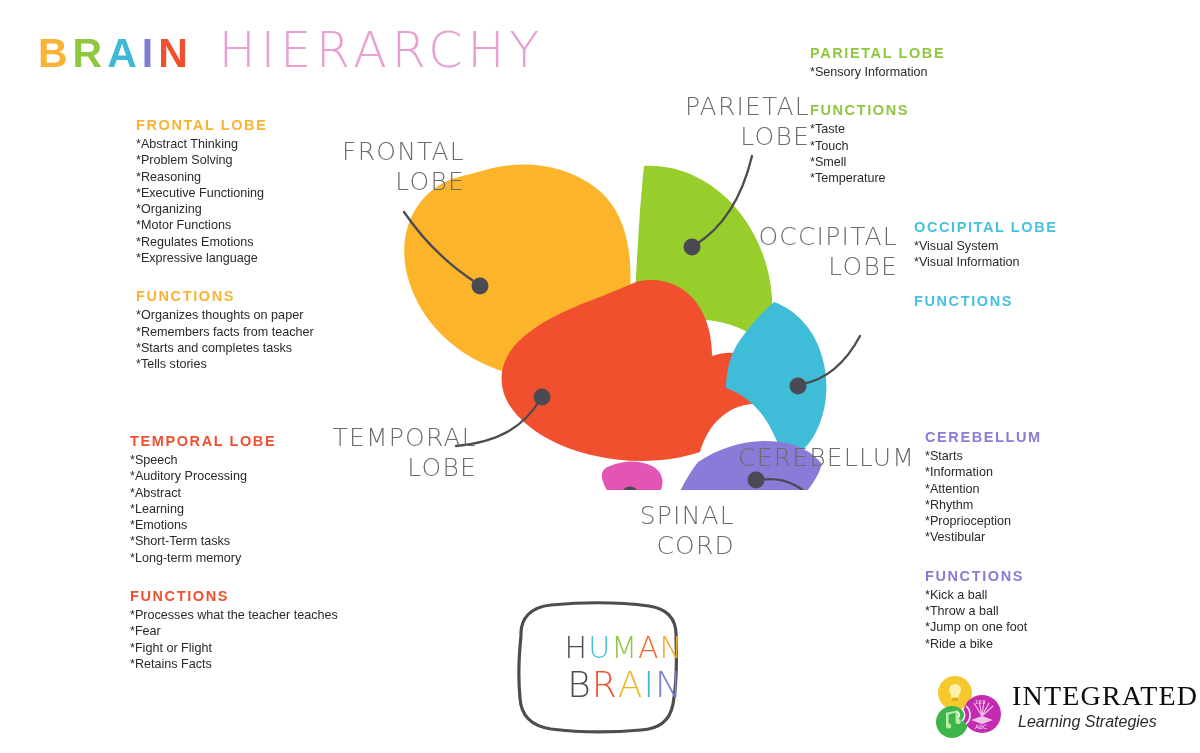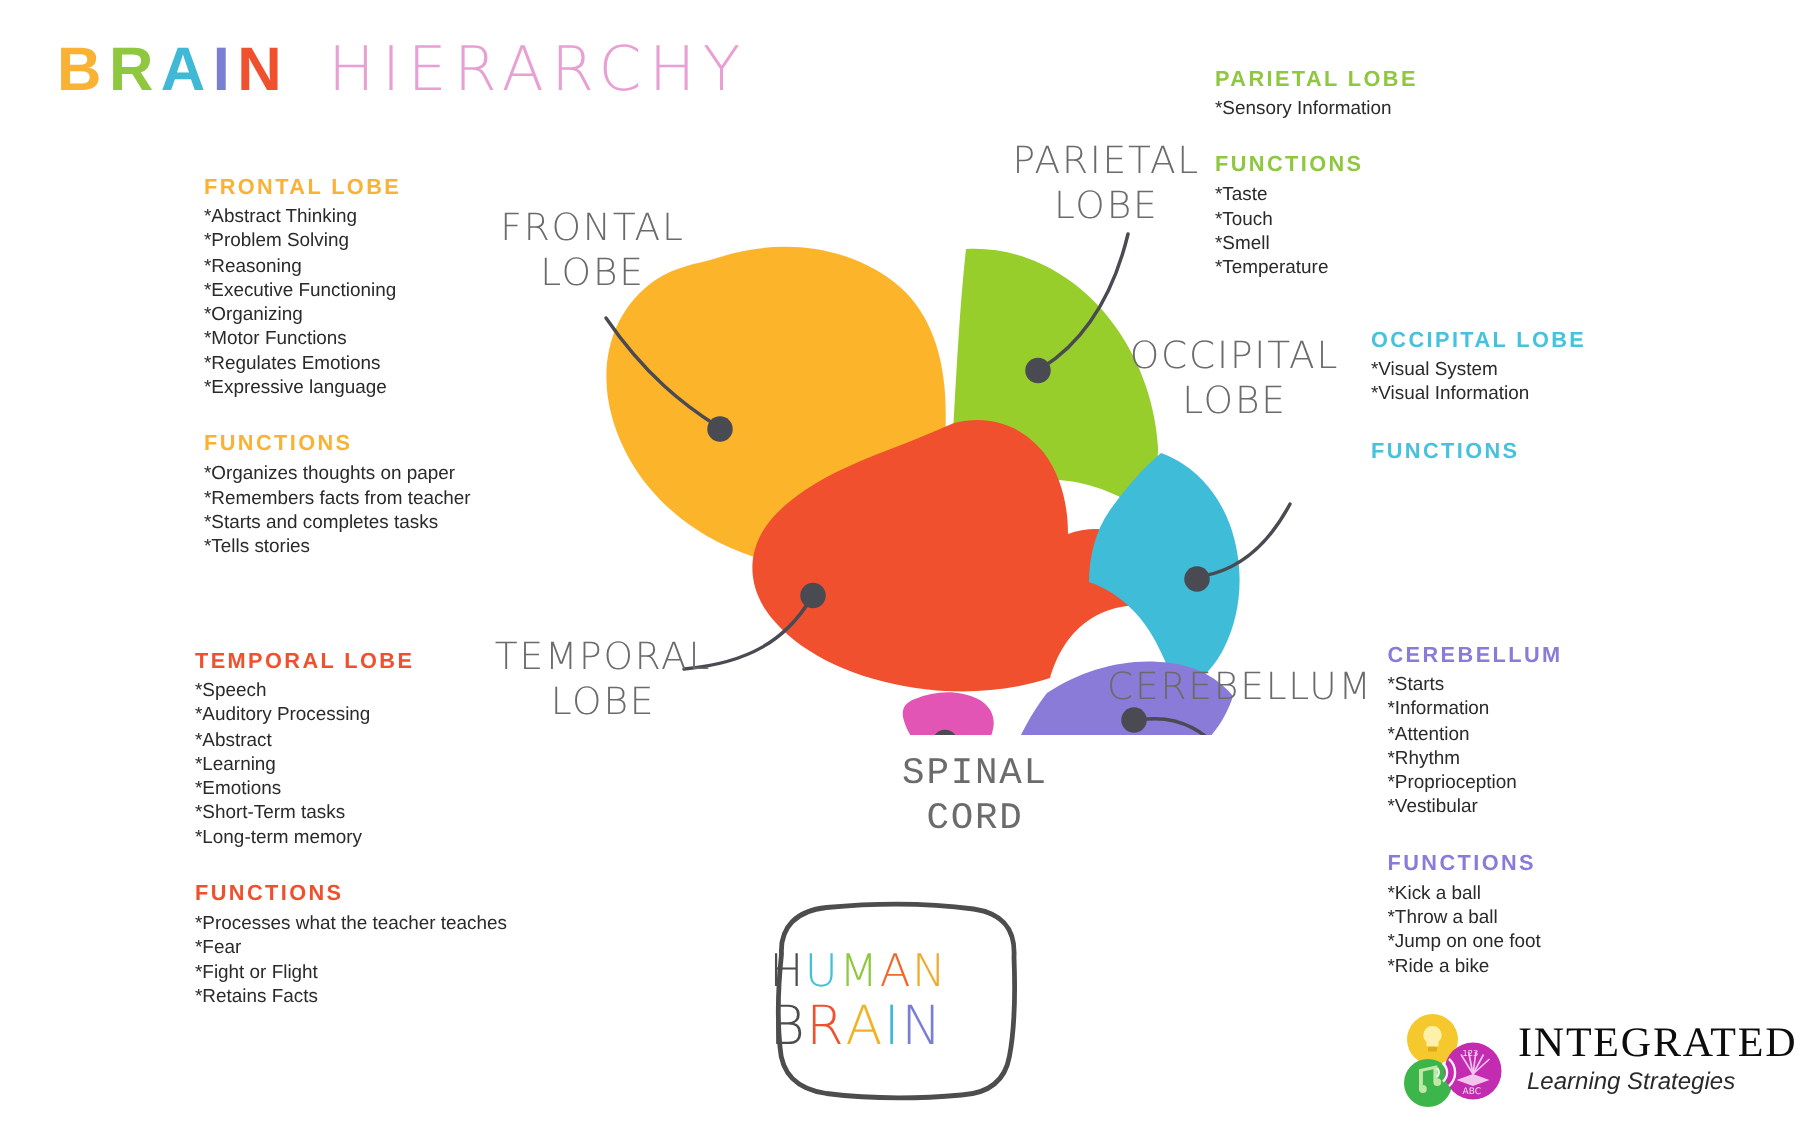--- a/index.html
+++ b/index.html
@@ -19,21 +19,21 @@
   .title-wrap {
     position: absolute; left: 38px; top: 22px;
     display: flex; align-items: baseline;
   }
   .title-brain {
     font-size: 41px; font-weight: bold; letter-spacing: 5px;
     font-family: "Liberation Sans", sans-serif;
   }
   .title-brain span { display: inline-block; }
   .title-hier {
-    font-size: 41px; font-weight: 300; letter-spacing: 5px;
+    font-size: 49px; font-weight: 300; letter-spacing: 5px;
     margin-left: 26px; color: #e8a0d4;
     font-family: "DejaVu Sans", sans-serif;
   }
 
   
   .block { position: absolute; }
   .block h3 {
     font-size: 14.5px; font-weight: bold; letter-spacing: 1.6px;
     margin-bottom: 3px; font-family: "Liberation Sans", sans-serif;
   }
@@ -47,35 +47,35 @@
   
   .hand {
     position: absolute;
     font-family: "DejaVu Sans", sans-serif;
     font-weight: 300;
     font-size: 25px;
     letter-spacing: 1.2px;
     color: #6b6b6b;
     line-height: 30px;
     white-space: pre-line;
-    text-align: center;
+    text-align: right;
   }
 
   
   #brain-svg { position: absolute; left: 360px; top: 150px; }
 
   
   .hb-box {
     position: absolute; left: 513px; top: 600px;
     width: 170px; height: 135px;
   }
   .hb-text {
     position: absolute; left: 0; top: 0; width: 170px; height: 135px;
     display: flex; flex-direction: column; justify-content: center;
-    align-items: flex-start;
+    align-items: flex-end;
   }
   .hb-line { font-family: "DejaVu Sans", sans-serif; font-weight: 300; letter-spacing: 1px; }
   .hb-line.l1 { font-size: 30px; line-height: 34px; }
   .hb-line.l2 { font-size: 36px; line-height: 40px; }
   .hb-line span { display: inline-block; }
 
   
   .ils { position: absolute; left: 930px; top: 672px; width: 250px; height: 72px; }
   .ils-name {
     position: absolute; left: 82px; top: 8px;
@@ -241,21 +241,21 @@
 LOBE</div>
 
   <div class="hand" style="left:748px; top:222px; width:150px;">OCCIPITAL
 LOBE</div>
 
   <div class="hand" style="left:327px; top:423px; width:150px;">TEMPORAL
 LOBE</div>
 
   <div class="hand" style="left:738px; top:443px; width:175px;">CEREBELLUM</div>
 
-  <div class="hand" style="left:565px; top:501px; width:170px;font-family:Liberation Mono, monospace;">SPINAL CORD</div>
+  <div class="hand" style="left:565px; top:501px; width:170px;">SPINAL CORD</div>
 
   <div class="hb-box">
     <svg width="170" height="135" viewBox="0 0 170 135" style="position:absolute;left:0;top:0;">
       <path d="M8,36 C7,18 18,7 38,5 C70,2 106,2 136,6 C156,9 164,20 163,38
                C164,64 163,88 160,104 C157,121 146,129 128,130
                C94,133 62,132 38,129 C18,126 8,116 7,98 C5,78 6,55 8,36 Z" fill="#ffffff" stroke="#4d4d4d" stroke-width="3.2" stroke-linejoin="round"></path>
     </svg>
     <div class="hb-text">
       <div class="hb-line l1"><span style="color:#4d4d4d">H</span><span style="color:#3fc1d6">U</span><span style="color:#8fc73e">M</span><span style="color:#f1682f">A</span><span style="color:#f0a92b">N</span></div>
       <div class="hb-line l2"><span style="color:#4d4d4d">B</span><span style="color:#f1502f">R</span><span style="color:#f0b323">A</span><span style="color:#3fb9d6">I</span><span style="color:#7b7fd4">N</span></div>

